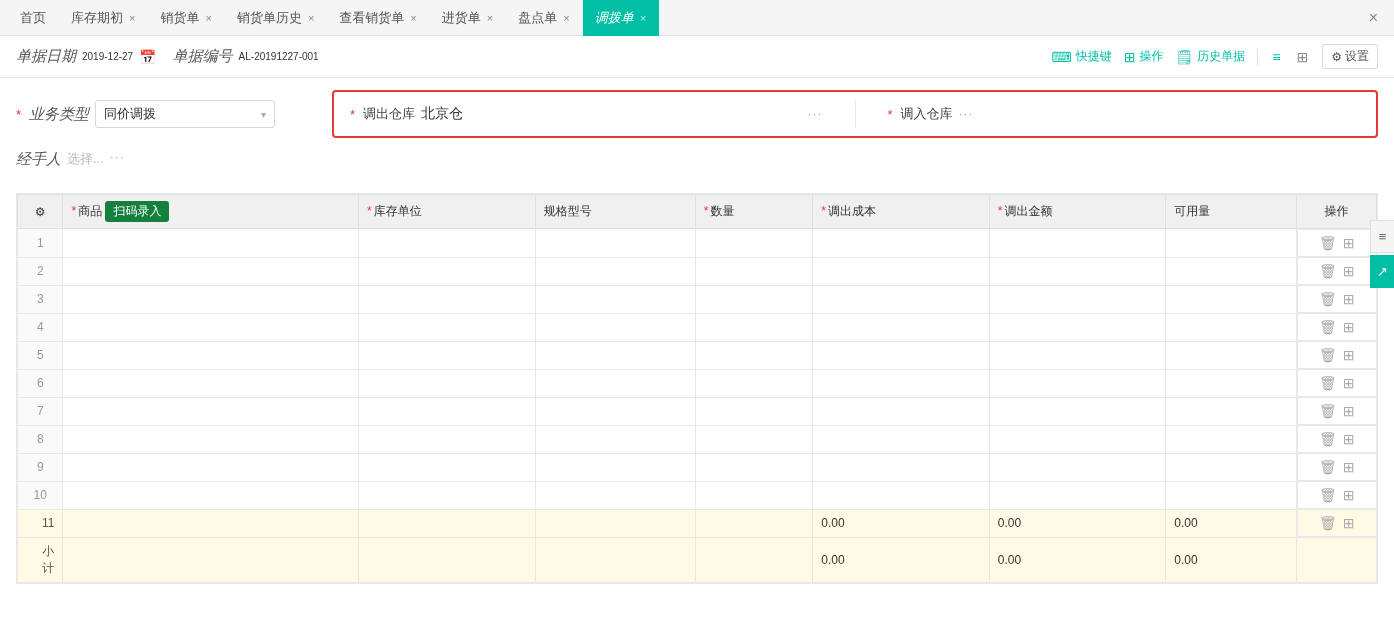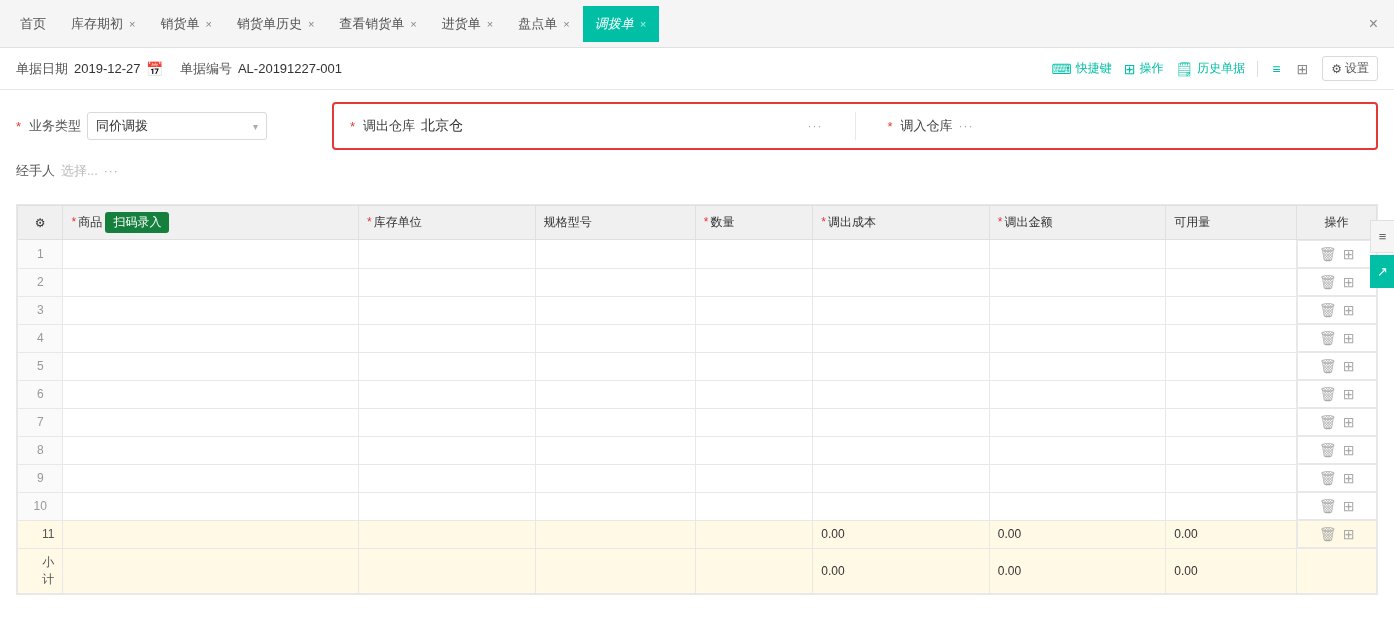--- a/index.html
+++ b/index.html
@@ -4,21 +4,21 @@
   <style>
     * { box-sizing: border-box; margin: 0; padding: 0; }
     body { font-family: "Microsoft YaHei", "PingFang SC", sans-serif; font-size: 13px; background: #fff; color: #333; overflow: hidden; }
 
     
     .tab-bar {
       display: flex;
       align-items: center;
       background: #f5f5f5;
       border-bottom: 1px solid #e0e0e0;
-      height: 48px;
+      height: 36px;
       padding: 0 8px;
     }
     .tab-item {
       display: flex;
       align-items: center;
       padding: 0 12px;
       height: 36px;
       cursor: pointer;
       font-size: 13px;
       color: #555;
@@ -57,22 +57,22 @@
       display: flex;
       align-items: center;
       gap: 16px;
       flex: 1;
     }
     .field-group {
       display: flex;
       align-items: center;
       gap: 6px;
     }
-    .field-label { color: #555; font-size: 13px; }
-    .field-value { font-size: 13px; color: #333; }
+    .field-label { color: #555; font-size: 15px; font-style: italic; }
+    .field-value { font-size: 10px; color: #333; }
     .calendar-icon { color: #888; cursor: pointer; font-size: 14px; }
 
     .form-header-right {
       display: flex;
       align-items: center;
       gap: 12px;
     }
     .header-action {
       display: flex;
       align-items: center;
@@ -157,21 +157,21 @@
       padding: 3px 8px;
       cursor: pointer;
       color: #555;
       font-size: 12px;
       background: #fff;
     }
 
     
     .person-field {
       display: flex;
-      align-items: center;
+      align-items: flex-start;
       gap: 6px;
     }
     .person-placeholder { color: #bbb; }
 
     
     .data-table-wrapper {
       overflow: auto;
       border: 1px solid #e8e8e8;
       margin: 0 16px;
     }

